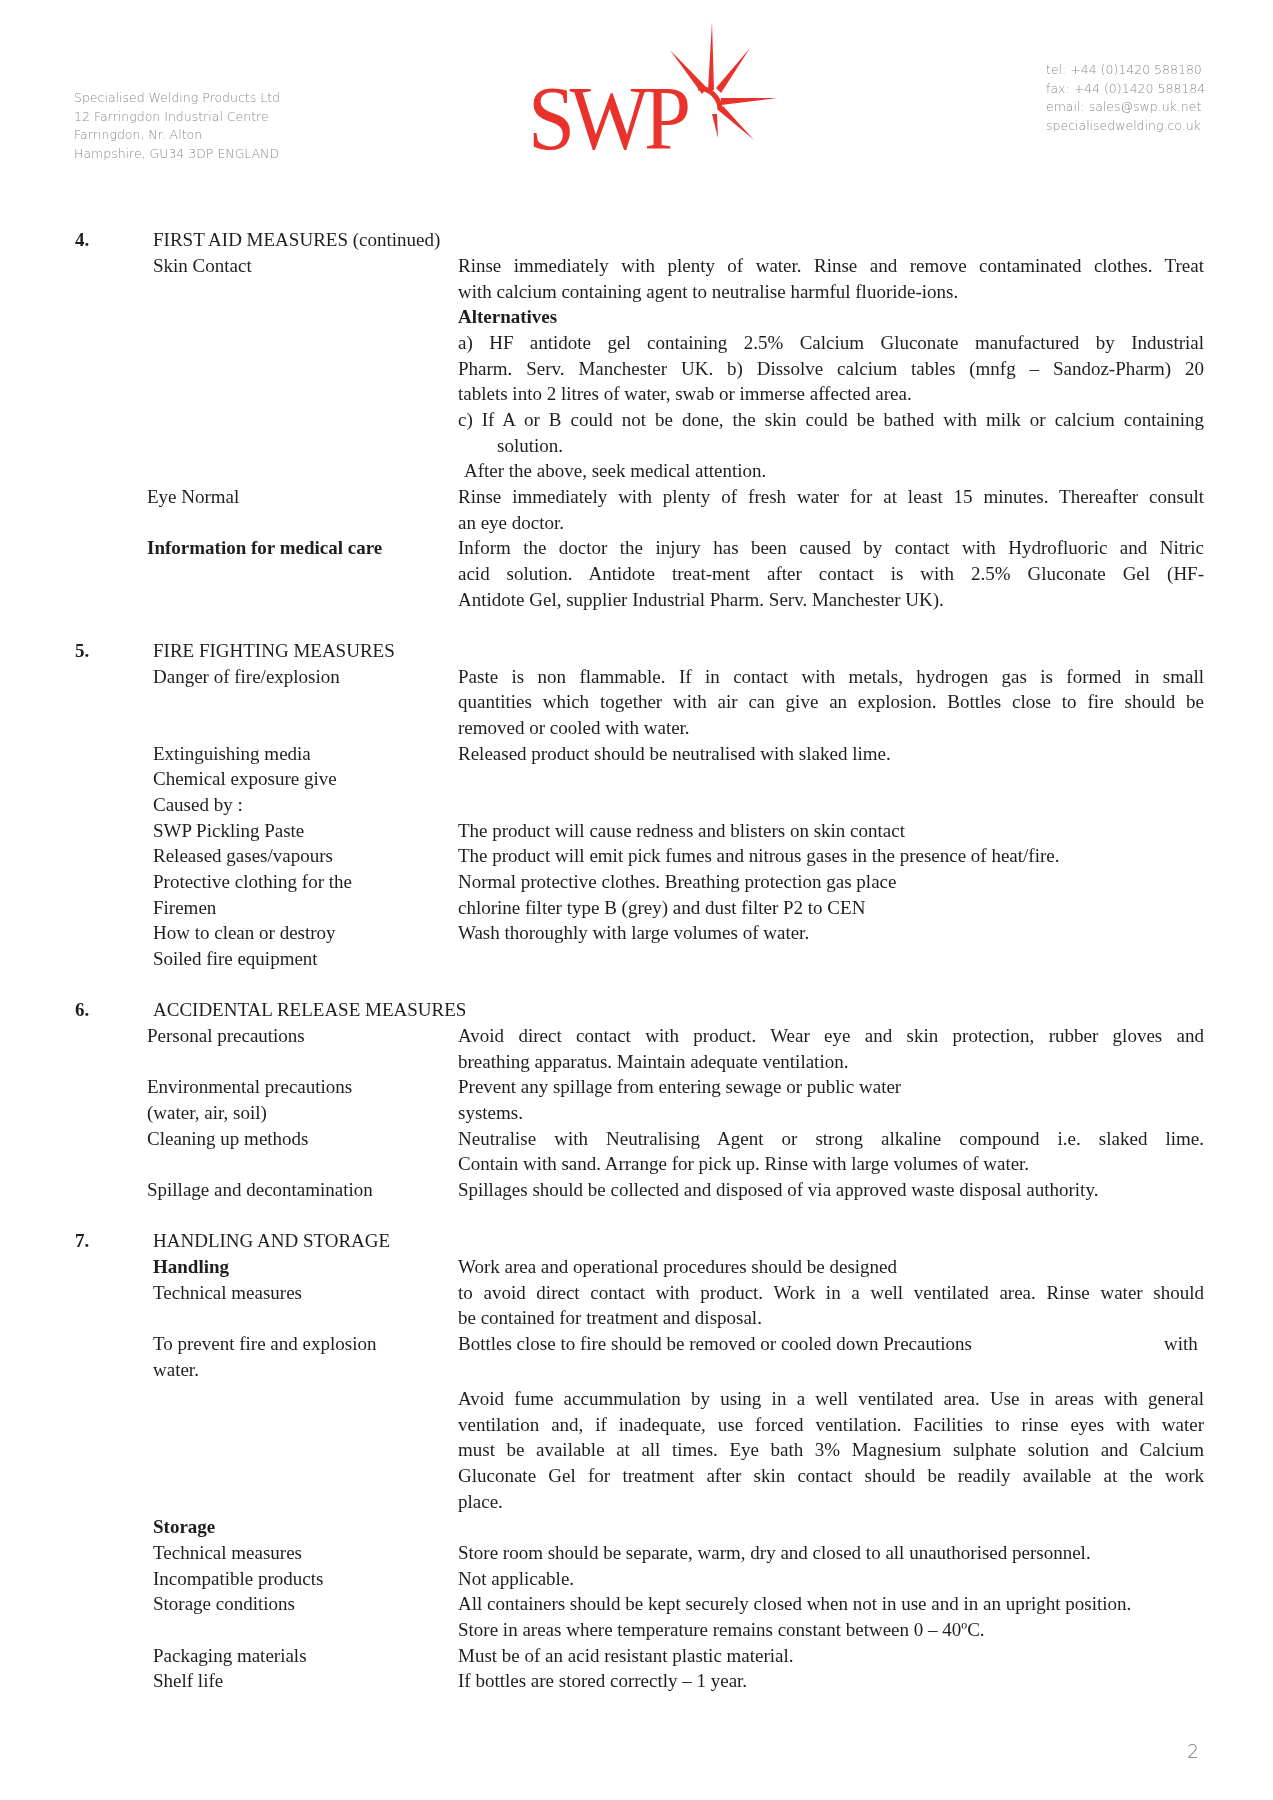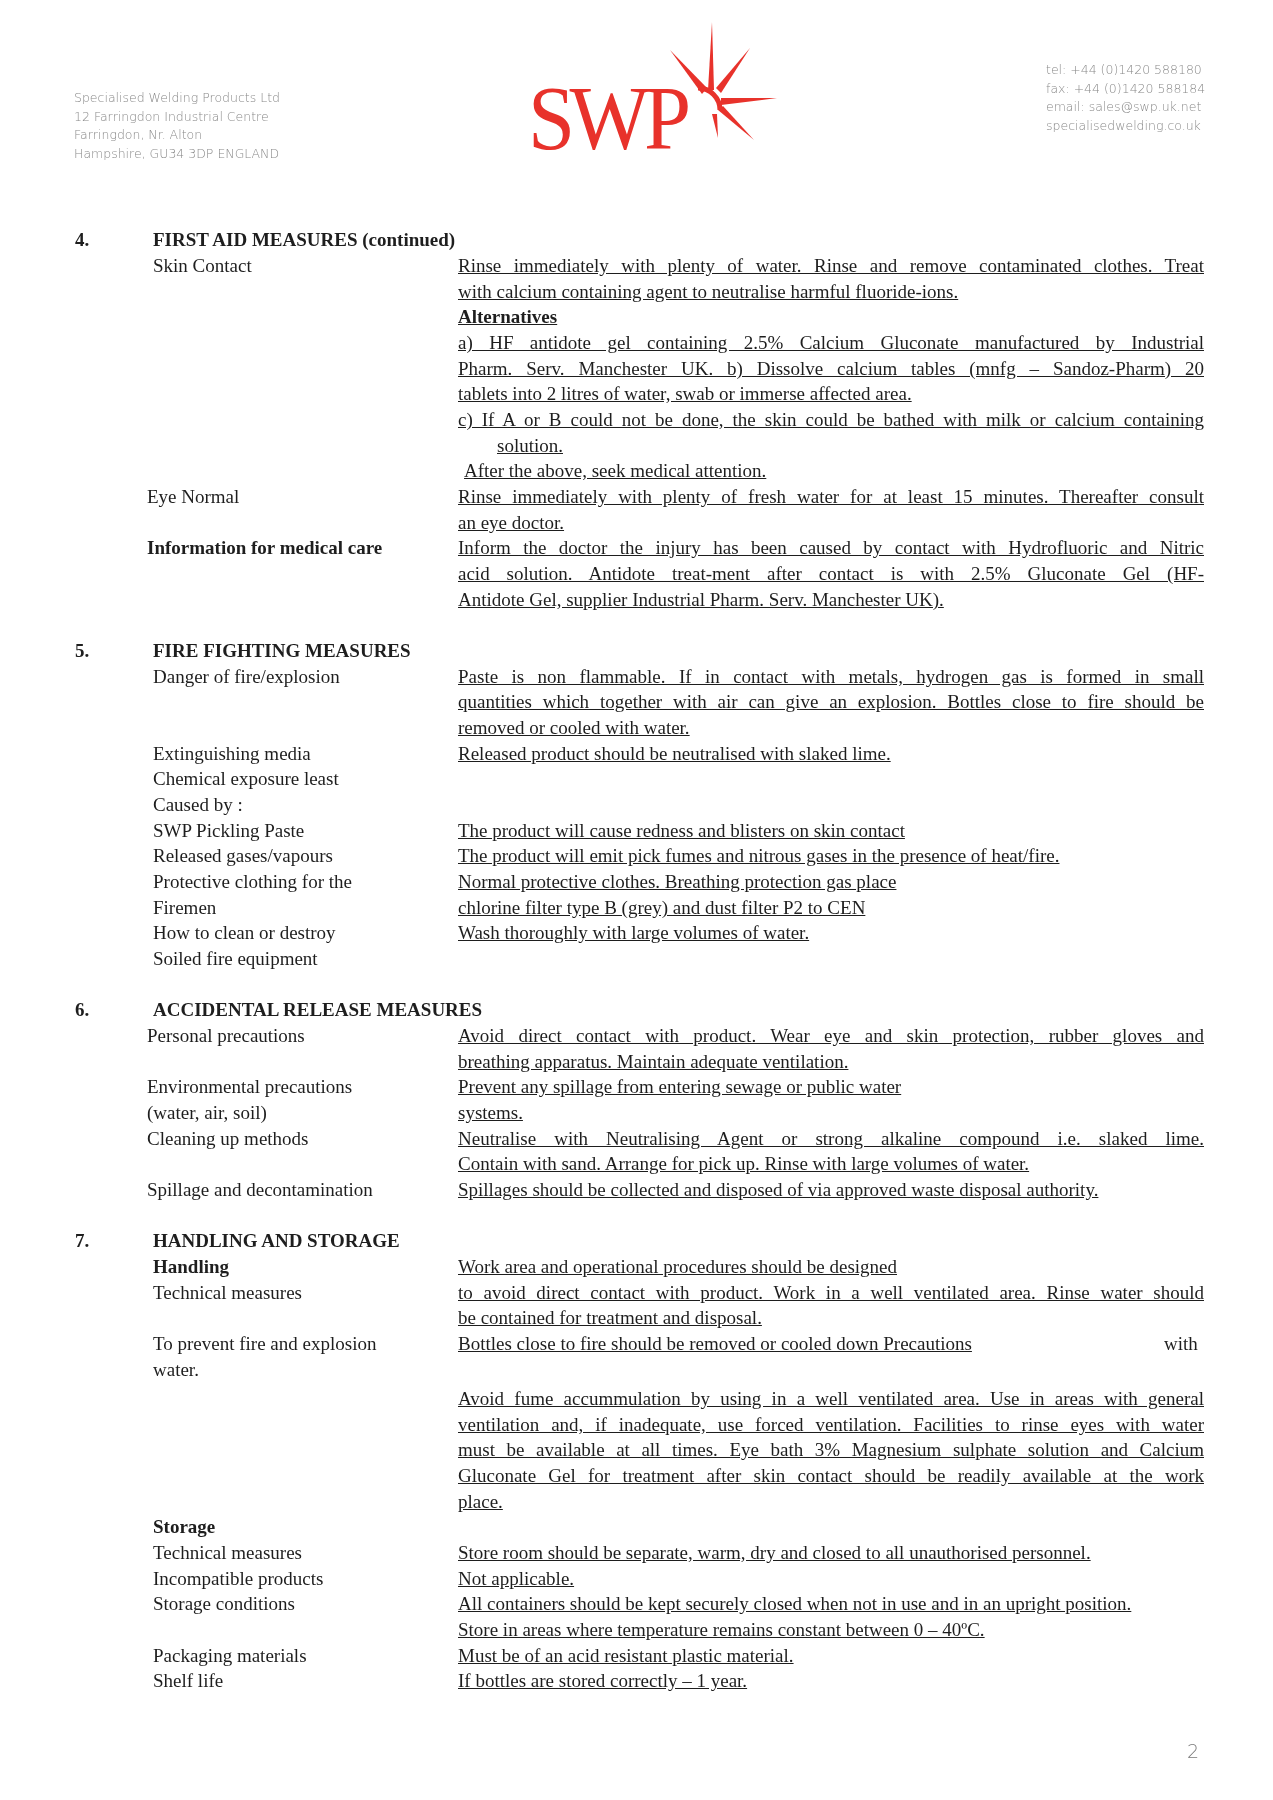--- a/index.html
+++ b/index.html
@@ -7,24 +7,24 @@
   .hdr { position:absolute; top:61px; font-family:"DejaVu Sans", sans-serif; font-size:12.5px; line-height:18.5px; color:#8a8a8a; font-weight:300; }
   .hdr div { white-space:nowrap; }
   .hdr-left { left:74px;margin-top:28px; }
   .hdr-right { left:1046px; }
   .logo { position:absolute; left:522px; top:18px; width:262px; height:130px; }
   .logo-text { position:absolute; left:6px; top:54px; font-family:"Liberation Serif", serif; font-size:92px; line-height:92px; color:#e8322b; letter-spacing:-6px; transform:scaleX(0.92); transform-origin:left top; }
   .logo svg { position:absolute; left:0; top:0; }
   .doc { position:absolute; left:0; top:0; width:1273px; font-family:"Liberation Serif", serif; font-size:19px; color:#1e1e1e; }
   .ln { position:absolute; white-space:nowrap; line-height:24px; }
   .num { left:75px; font-weight:bold; }
-  .sec { left:153px; font-weight:bold; }
+  .sec { left:153px; font-weight:normal; }
   .lbl { left:153px; }
   .lbl2 { left:147px; }
-  .val { left:458px; width:746px;text-decoration:underline; }
+  .val { left:458px; width:746px; }
   .just { text-align:justify; text-align-last:justify; white-space:normal; }
   .b { font-weight:bold; }
   .pg { position:absolute; left:1187px; top:1740px; font-family:"DejaVu Sans", sans-serif; font-size:19px; color:#7a7a7a; font-weight:300; }
 </style>
 </head>
 <body>
 
 <div class="hdr hdr-left">
   <div>Specialised Welding Products Ltd</div>
   <div>12 Farringdon Industrial Centre</div>
@@ -83,21 +83,21 @@
   <div class="ln num" style="top:639px">5.</div>
   <div class="ln sec" style="top:639px">FIRE FIGHTING MEASURES</div>
 
   <div class="ln lbl" style="top:665px">Danger of fire/explosion</div>
   <div class="ln val just" style="top:665px">Paste is non flammable.  If in contact with metals, hydrogen gas is formed in small</div>
   <div class="ln val just" style="top:690px">quantities which together with air can give an explosion.  Bottles close to fire should be</div>
   <div class="ln val" style="top:716px">removed or cooled with water.</div>
 
   <div class="ln lbl" style="top:742px">Extinguishing media</div>
   <div class="ln val" style="top:742px">Released product should be neutralised with slaked lime.</div>
-  <div class="ln lbl" style="top:767px">Chemical exposure least</div>
+  <div class="ln lbl" style="top:767px">Chemical exposure give</div>
   <div class="ln lbl" style="top:793px">Caused by :</div>
   <div class="ln lbl" style="top:819px">SWP Pickling Paste</div>
   <div class="ln val" style="top:819px">The product will cause redness and blisters on skin contact</div>
   <div class="ln lbl" style="top:844px">Released gases/vapours</div>
   <div class="ln val" style="top:844px">The product will emit pick fumes and nitrous gases in the presence of heat/fire.</div>
   <div class="ln lbl" style="top:870px">Protective clothing for the</div>
   <div class="ln val" style="top:870px">Normal protective clothes.  Breathing protection gas place</div>
   <div class="ln lbl" style="top:896px">Firemen</div>
   <div class="ln val" style="top:896px">chlorine filter type B (grey) and dust filter P2 to CEN</div>
   <div class="ln lbl" style="top:921px">How to clean or destroy</div>

